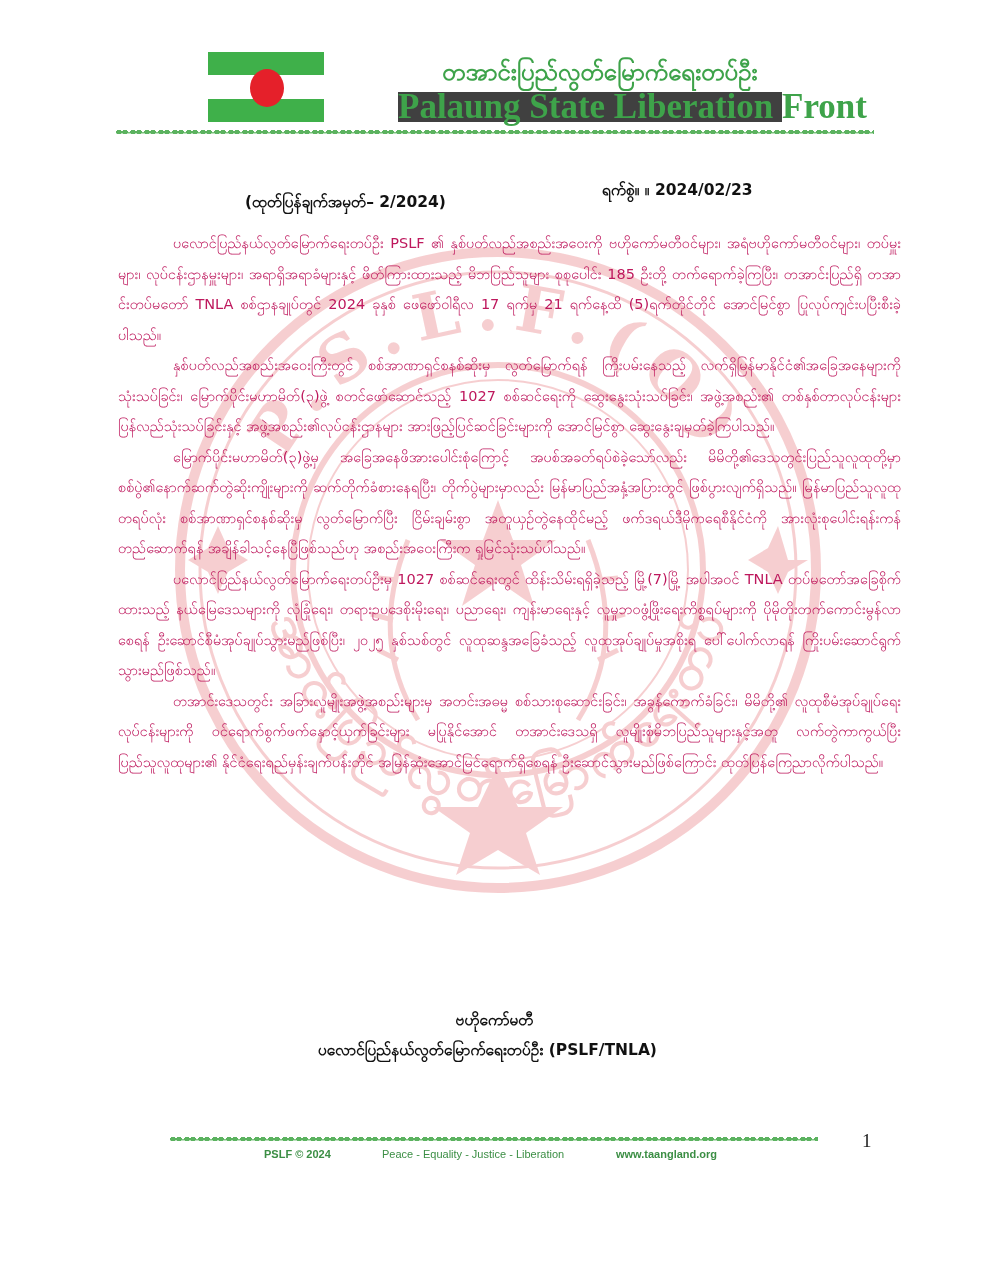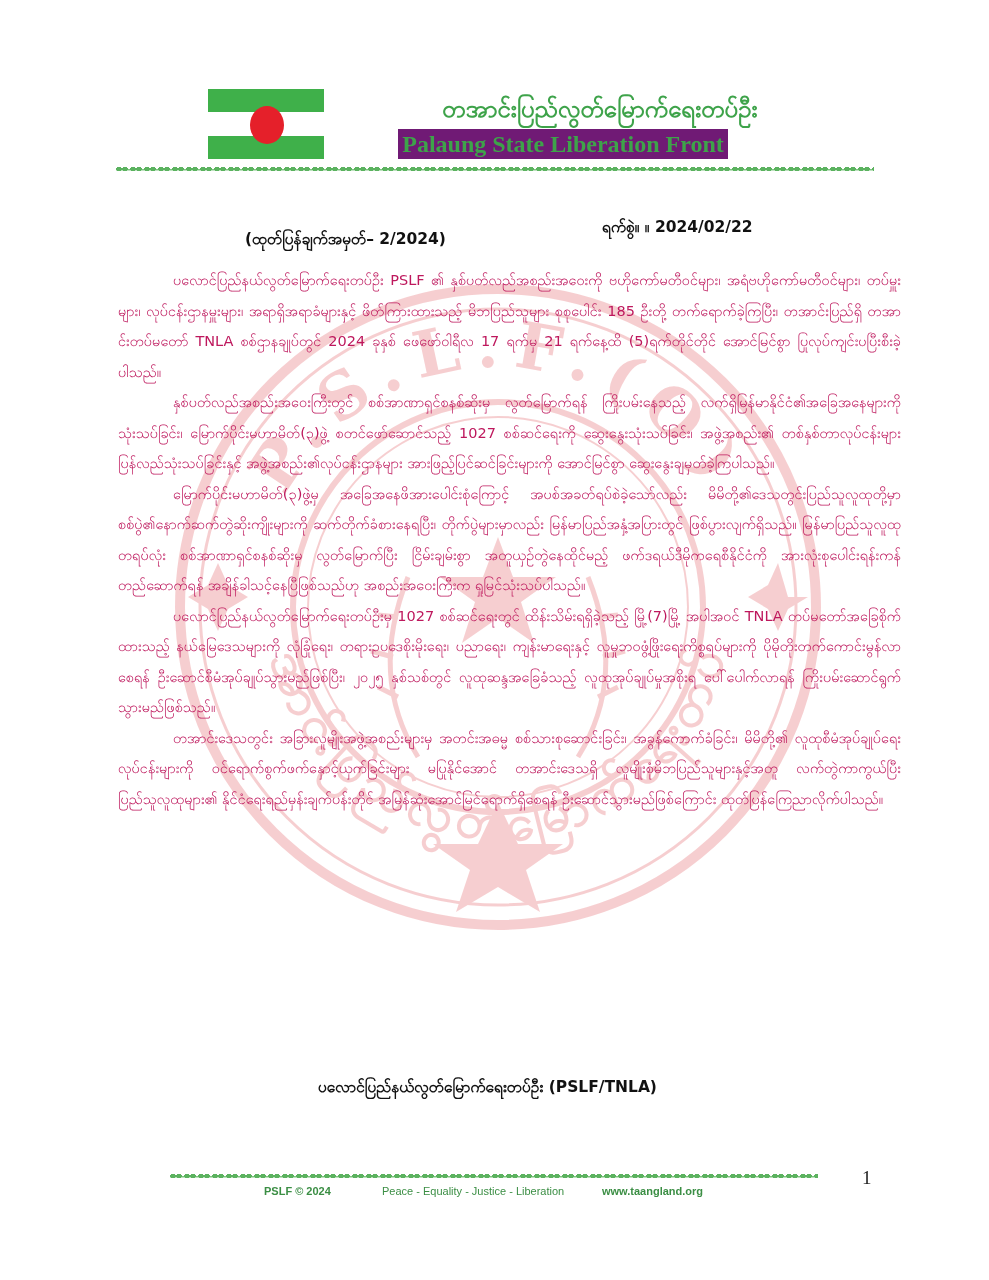--- a/index.html
+++ b/index.html
@@ -12,21 +12,20 @@
       height: 1280px;
       position: relative;
       overflow: hidden;
       font-family: "DejaVu Sans", sans-serif;
       color: #111111;
     }
     .page {
       position: absolute;
       inset: 0;
       background: #ffffff;
-      margin-top: 37px;
     }
 
     
     .flag {
       position: absolute;
       left: 208px;
       top: 52px;
       width: 116px;
       height: 70px;
       background: linear-gradient(to bottom, #3fb04a 0, #3fb04a 33.3%, #ffffff 33.3%, #ffffff 66.6%, #3fb04a 66.6%, #3fb04a 100%);
@@ -49,27 +48,27 @@
       font-family: "DejaVu Sans", sans-serif;
       font-weight: bold;
       font-size: 24px;
       color: #3ea34a;
       white-space: nowrap;
     }
     .org-english {
       position: absolute;
       left: 398px;
       top: 92px;
-      width: 330px;
+      width: 384px;
       height: 30px;
-      background: #701a75;
+      background: #404040;
       text-align: center;
       font-family: "Liberation Serif", serif;
       font-weight: bold;
-      font-size: 24px;
+      font-size: 35px;
       line-height: 30px;
       color: #3ea34a;
       white-space: nowrap;
     }
 
     
     .vine {
       position: absolute;
       height: 8px;
       background-image:
@@ -163,21 +162,21 @@
       position: absolute;
       top: 1148px;
       font-family: Liberation Sans, sans-serif;
       font-size: 11px;
       color: #3b8e44;
       white-space: nowrap;
       text-align: center;
     }
     .footer-copy { left: 264px; font-weight: bold; }
     .footer-motto { left: 382px; }
-    .footer-url { left: 602px; font-weight: bold; }
+    .footer-url { left: 616px; font-weight: bold; }
     .page-number {
       position: absolute;
       left: 862px;
       top: 1130px;
       font-family: "Liberation Serif", serif;
       font-size: 19px;
       color: #222222;
     }
   </style>
 </head>
@@ -217,30 +216,31 @@
     </g>
     <g fill="none" stroke="#d8262e" stroke-width="5">
       <path d="M 250 480 Q 200 400 240 300"></path>
       <path d="M 410 480 Q 460 400 420 300"></path>
       <path d="M 230 420 l -20 -10 M 225 380 l -22 -6 M 230 340 l -20 -2"></path>
       <path d="M 430 420 l 20 -10 M 435 380 l 22 -6 M 430 340 l 20 -2"></path>
     </g>
   </svg>
 
   <div class="subtitle-ref">(ထုတ်ပြန်ချက်အမှတ်– 2/2024)</div>
-  <div class="subtitle-date">ရက်စွဲ။ ။ 2024/02/22</div>
+  <div class="subtitle-date">ရက်စွဲ။ ။ 2024/02/23</div>
 
   <div class="body-text">
     <p>ပလောင်ပြည်နယ်လွတ်မြောက်ရေးတပ်ဦး PSLF ၏ နှစ်ပတ်လည်အစည်းအဝေးကို ဗဟိုကော်မတီဝင်များ၊ အရံဗဟိုကော်မတီဝင်များ၊ တပ်မှူးများ၊ လုပ်ငန်းဌာနမှူးများ၊ အရာရှိအရာခံများနှင့် ဖိတ်ကြားထားသည့် မိဘပြည်သူများ စုစုပေါင်း 185 ဦးတို့ တက်ရောက်ခဲ့ကြပြီး၊ တအာင်းပြည်ရှိ တအာင်းတပ်မတော် TNLA စစ်ဌာနချုပ်တွင် 2024 ခုနှစ် ဖေဖော်ဝါရီလ 17 ရက်မှ 21 ရက်နေ့ထိ (5)ရက်တိုင်တိုင် အောင်မြင်စွာ ပြုလုပ်ကျင်းပပြီးစီးခဲ့ပါသည်။</p>
     <p>နှစ်ပတ်လည်အစည်းအဝေးကြီးတွင် စစ်အာဏာရှင်စနစ်ဆိုးမှ လွတ်မြောက်ရန် ကြိုးပမ်းနေသည့် လက်ရှိမြန်မာနိုင်ငံ၏အခြေအနေများကို သုံးသပ်ခြင်း၊ မြောက်ပိုင်းမဟာမိတ်(၃)ဖွဲ့ စတင်ဖော်ဆောင်သည့် 1027 စစ်ဆင်ရေးကို ဆွေးနွေးသုံးသပ်ခြင်း၊ အဖွဲ့အစည်း၏ တစ်နှစ်တာလုပ်ငန်းများ ပြန်လည်သုံးသပ်ခြင်းနှင့် အဖွဲ့အစည်း၏လုပ်ငန်းဌာနများ အားဖြည့်ပြင်ဆင်ခြင်းများကို အောင်မြင်စွာ ဆွေးနွေးချမှတ်ခဲ့ကြပါသည်။</p>
     <p>မြောက်ပိုင်းမဟာမိတ်(၃)ဖွဲ့မှ အခြေအနေဖိအားပေါင်းစုံကြောင့် အပစ်အခတ်ရပ်စဲခဲ့သော်လည်း မိမိတို့၏ဒေသတွင်းပြည်သူလူထုတို့မှာ စစ်ပွဲ၏နောက်ဆက်တွဲဆိုးကျိုးများကို ဆက်တိုက်ခံစားနေရပြီး၊ တိုက်ပွဲများမှာလည်း မြန်မာပြည်အနှံ့အပြားတွင် ဖြစ်ပွားလျက်ရှိသည်။ မြန်မာပြည်သူလူထုတရပ်လုံး စစ်အာဏာရှင်စနစ်ဆိုးမှ လွတ်မြောက်ပြီး ငြိမ်းချမ်းစွာ အတူယှဉ်တွဲနေထိုင်မည့် ဖက်ဒရယ်ဒီမိုကရေစီနိုင်ငံကို အားလုံးစုပေါင်းရန်းကန်တည်ဆောက်ရန် အချိန်ခါသင့်နေပြီဖြစ်သည်ဟု အစည်းအဝေးကြီးက ရှုမြင်သုံးသပ်ပါသည်။</p>
     <p>ပလောင်ပြည်နယ်လွတ်မြောက်ရေးတပ်ဦးမှ 1027 စစ်ဆင်ရေးတွင် ထိန်းသိမ်းရရှိခဲ့သည့် မြို့(7)မြို့ အပါအဝင် TNLA တပ်မတော်အခြေစိုက်ထားသည့် နယ်မြေဒေသများကို လုံခြုံရေး၊ တရားဥပဒေစိုးမိုးရေး၊ ပညာရေး၊ ကျန်းမာရေးနှင့် လူမှုဘဝဖွံ့ဖြိုးရေးကိစ္စရပ်များကို ပိုမိုတိုးတက်ကောင်းမွန်လာစေရန် ဦးဆောင်စီမံအုပ်ချုပ်သွားမည်ဖြစ်ပြီး၊ ၂၀၂၅ နှစ်သစ်တွင် လူထုဆန္ဒအခြေခံသည့် လူထုအုပ်ချုပ်မှုအစိုးရ ပေါ်ပေါက်လာရန် ကြိုးပမ်းဆောင်ရွက်သွားမည်ဖြစ်သည်။</p>
     <p>တအာင်းဒေသတွင်း အခြားလူမျိုးအဖွဲ့အစည်းများမှ အတင်းအဓမ္မ စစ်သားစုဆောင်းခြင်း၊ အခွန်ကောက်ခံခြင်း၊ မိမိတို့၏ လူထုစီမံအုပ်ချုပ်ရေးလုပ်ငန်းများကို ဝင်ရောက်စွက်ဖက်နှောင့်ယှက်ခြင်းများ မပြုနိုင်အောင် တအာင်းဒေသရှိ လူမျိုးစုံမိဘပြည်သူများနှင့်အတူ လက်တွဲကာကွယ်ပြီး ပြည်သူလူထုများ၏ နိုင်ငံရေးရည်မှန်းချက်ပန်းတိုင် အမြန်ဆုံးအောင်မြင်ရောက်ရှိစေရန် ဦးဆောင်သွားမည်ဖြစ်ကြောင်း ထုတ်ပြန်ကြေညာလိုက်ပါသည်။</p>
   </div>
 
+  <div class="sig-title">ဗဟိုကော်မတီ</div>
   <div class="sig-org">ပလောင်ပြည်နယ်လွတ်မြောက်ရေးတပ်ဦး (PSLF/TNLA)</div>
 
   <div class="vine vine-bottom"></div>
   <div class="footer footer-copy">PSLF © 2024</div>
   <div class="footer footer-motto">Peace - Equality - Justice - Liberation</div>
   <div class="footer footer-url">www.taangland.org</div>
   <div class="page-number">1</div>
 
 </div>
 

